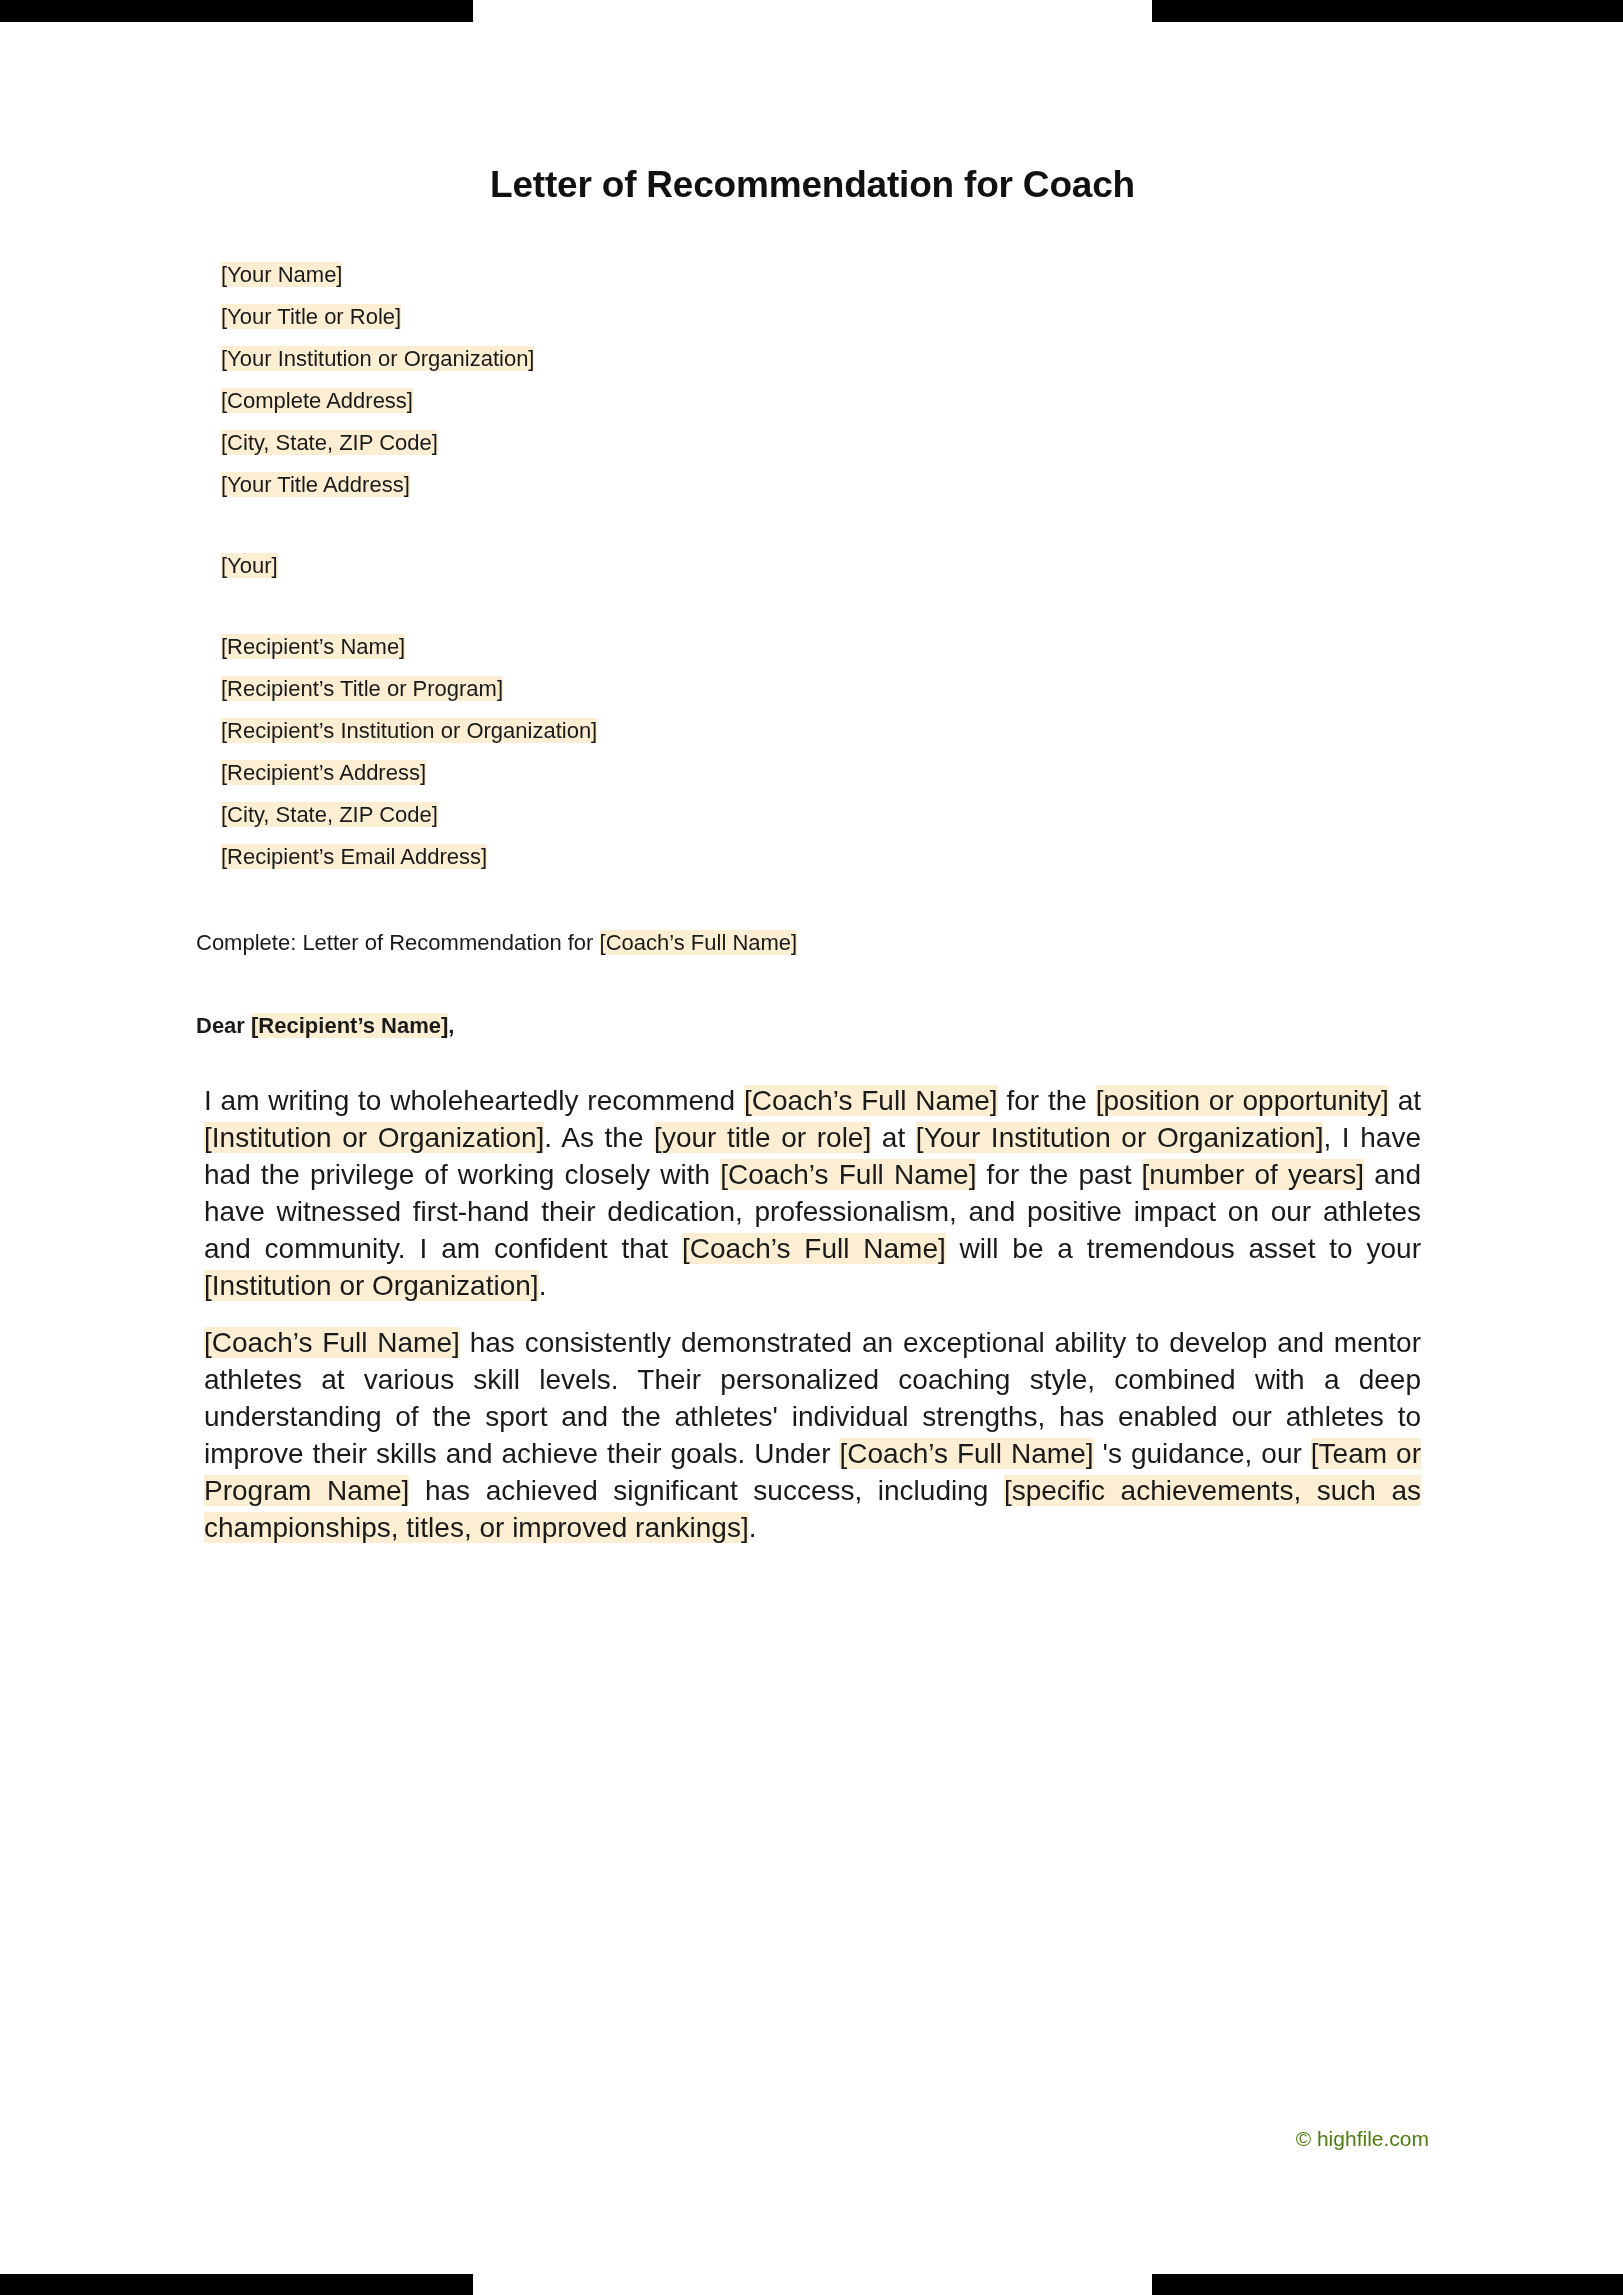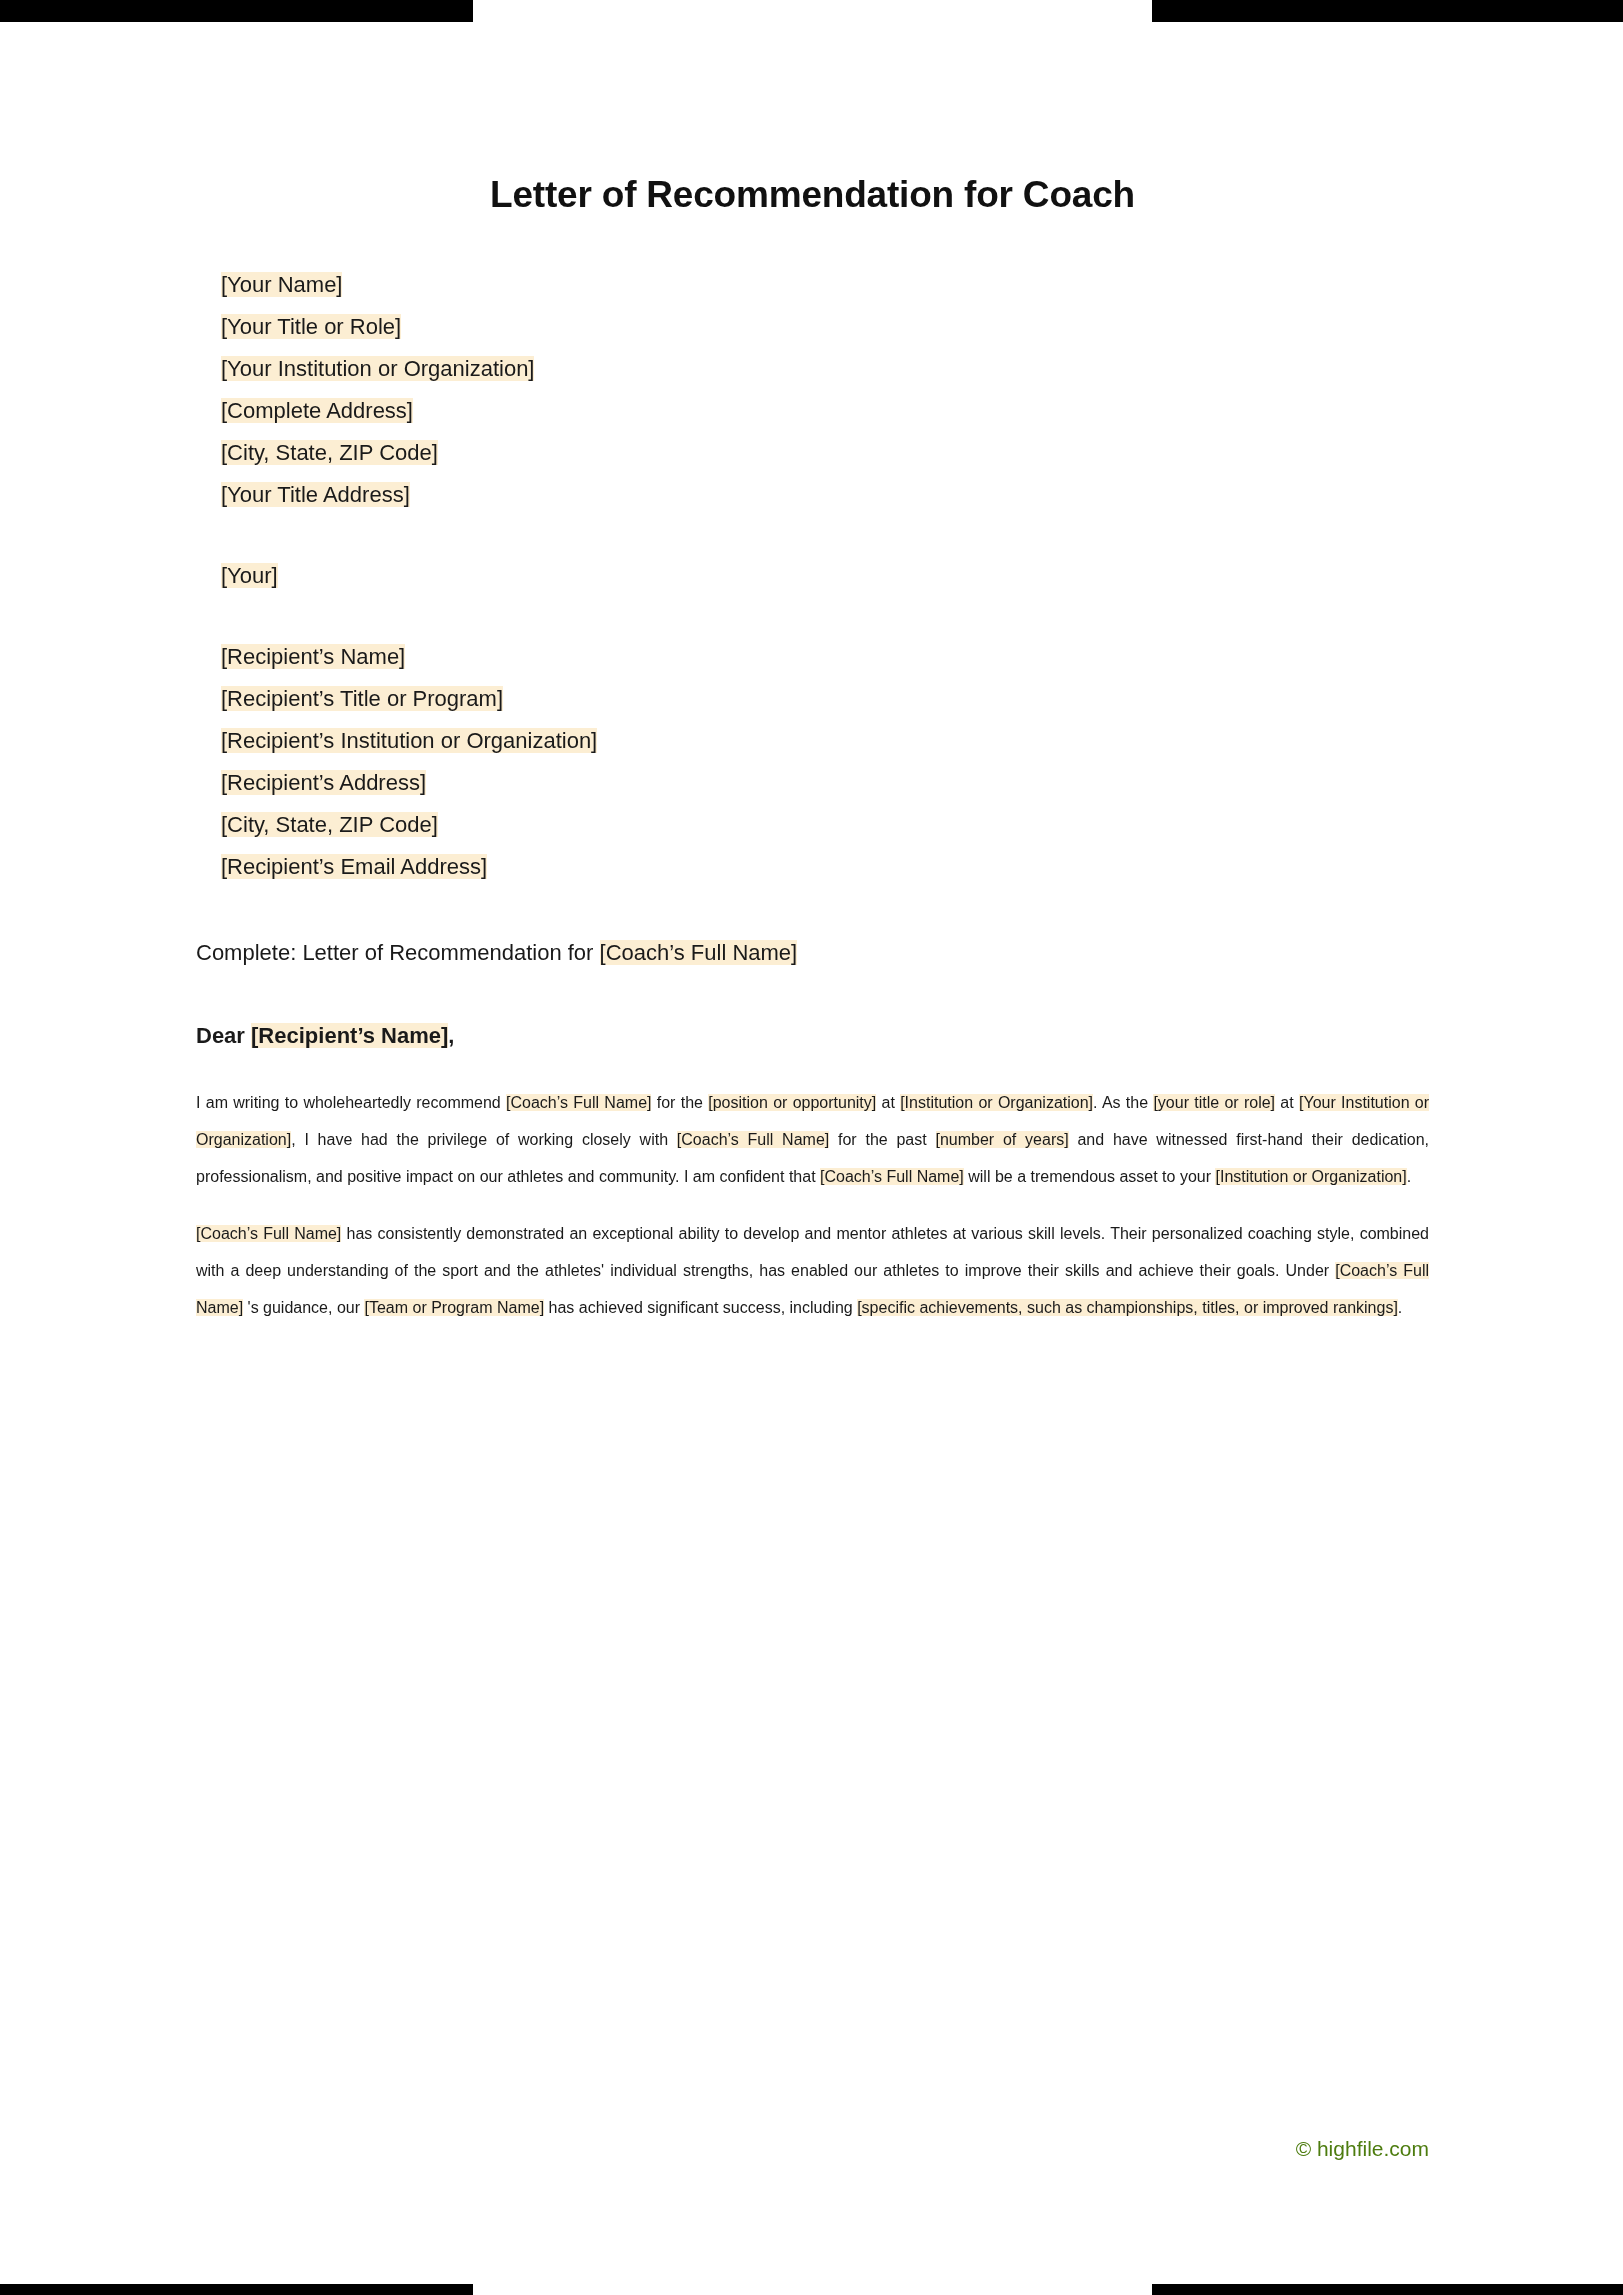--- a/index.html
+++ b/index.html
@@ -23,21 +23,21 @@
     height: 22px;
   }
   .bar-top-left    { top: 0;    left: 0;    width: 473px; }
   .bar-top-right   { top: 0;    left: 1152px; width: 472px; }
   .bar-bottom-left { bottom: 0; left: 0;    width: 473px; }
   .bar-bottom-right{ bottom: 0; left: 1152px; width: 472px; }
 
   
   .page {
     position: absolute;
-    top: 32px;
+    top: 22px;
     left: 0;
     width: 1623px;
     height: 2252px;
     background: #ffffff;
   }
 
   .content {
     position: absolute;
     left: 196px;
     top: 0;
@@ -77,25 +77,25 @@
   }
 
   .salutation {
     font-size: 22px;
     line-height: 36px;
     font-weight: bold;
   }
 
   
   .para {
-    font-size: 16px;
+    font-size: 28px;
     line-height: 37px;
     text-align: justify;
     text-justify: inter-word;
-    margin: 0;
+    margin: 8px;
   }
   .para + .para { margin-top: 20px; }
 
   
   .hl {
     background-color: #fceed3;
     box-decoration-break: clone;
     -webkit-box-decoration-break: clone;
   }
 

